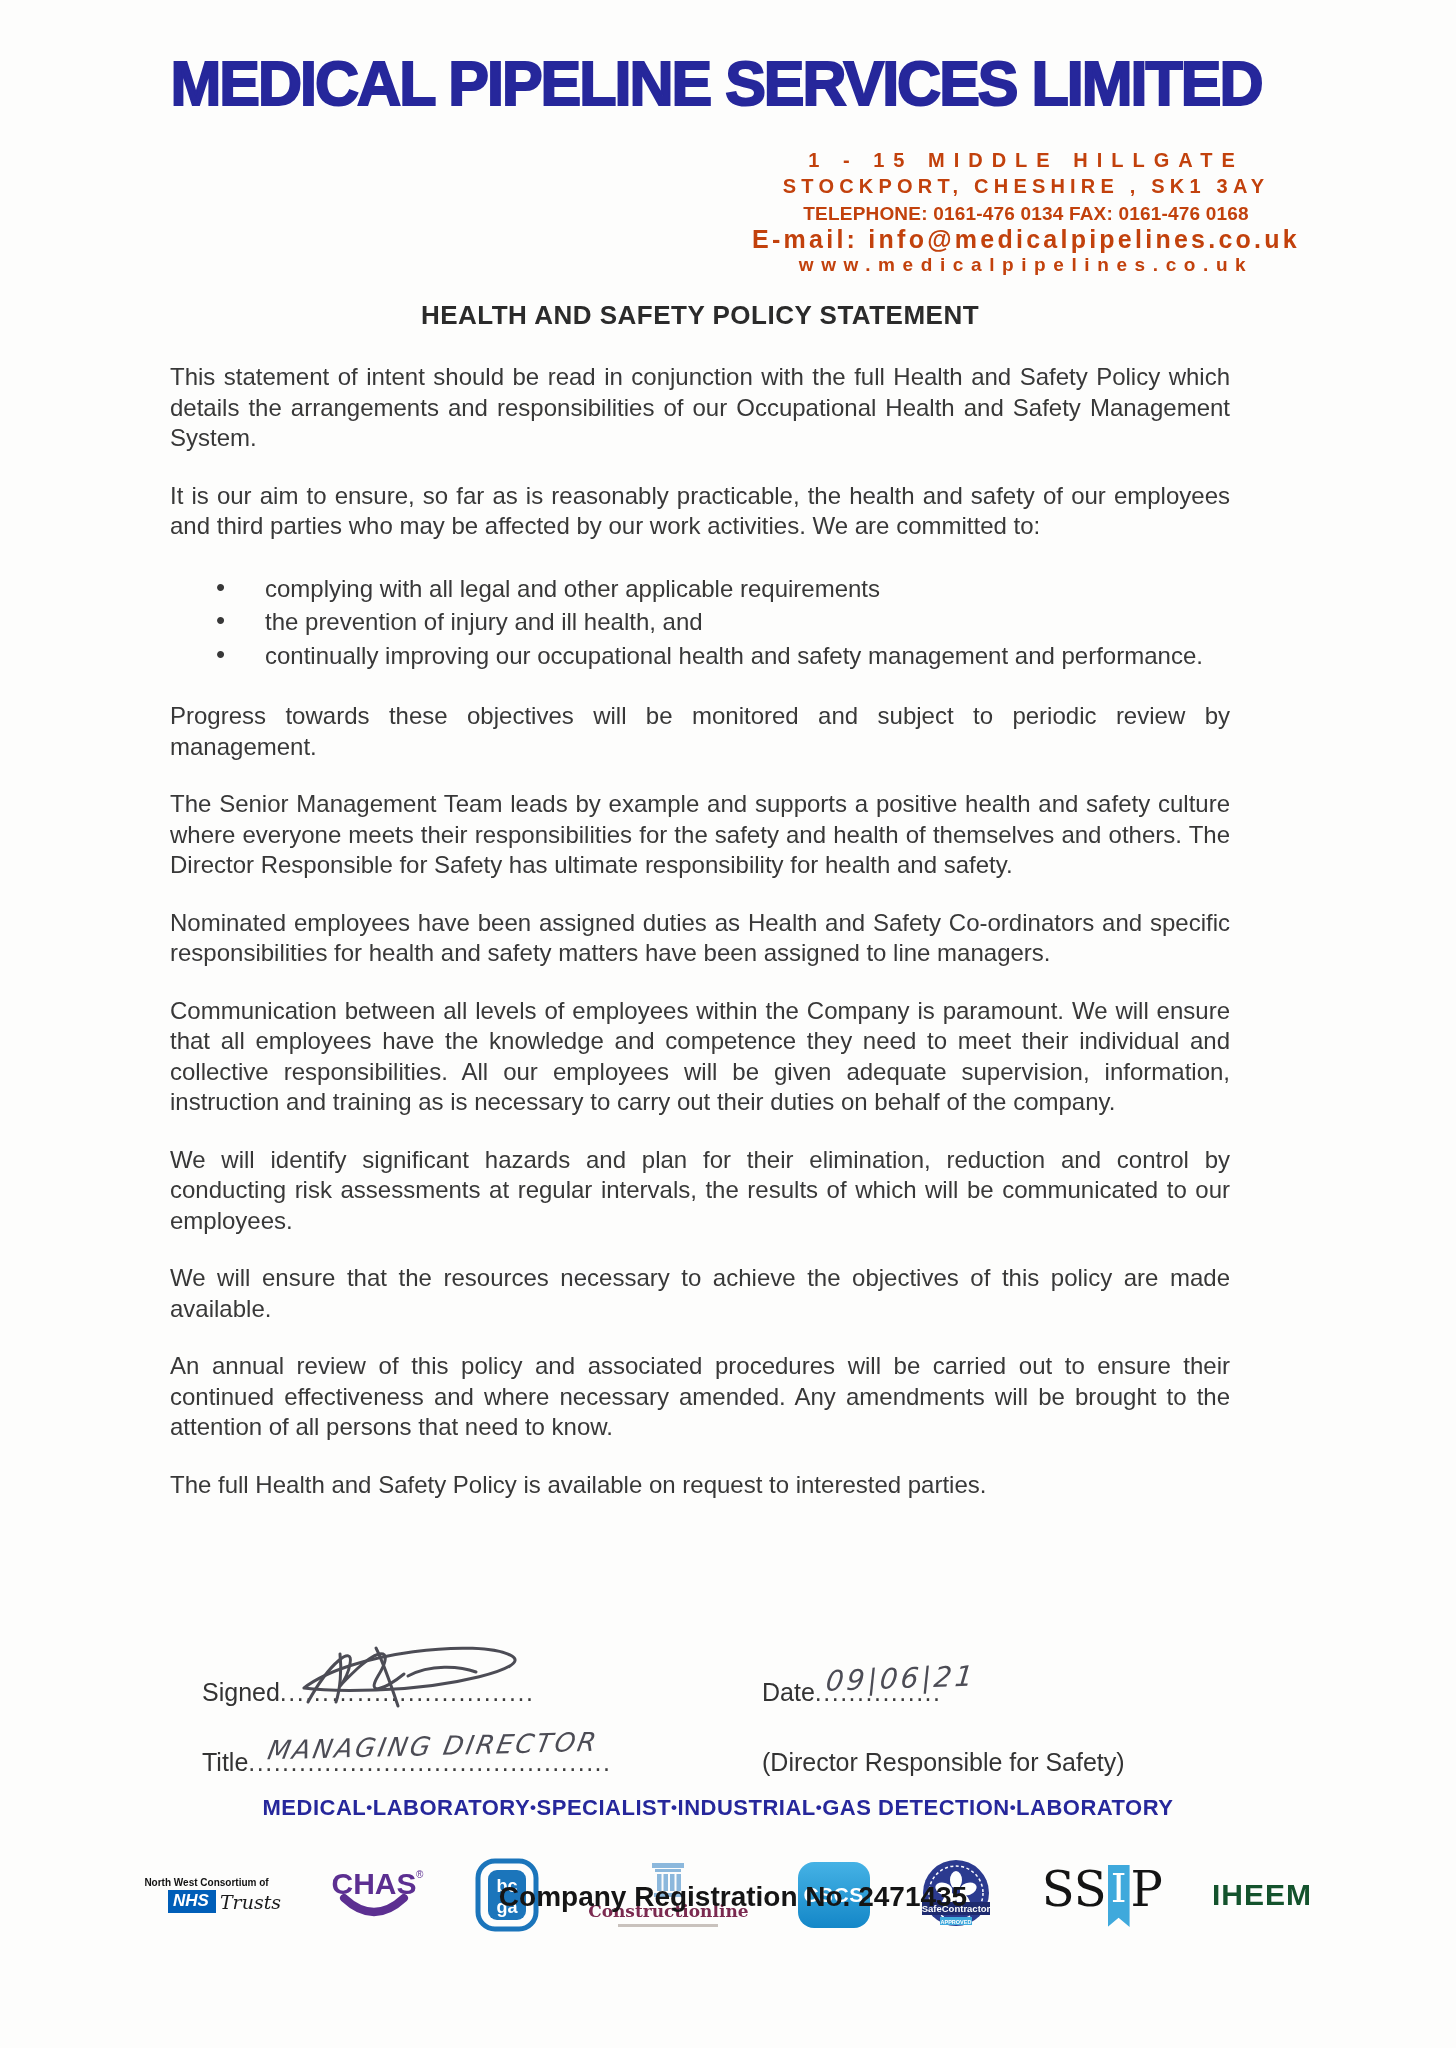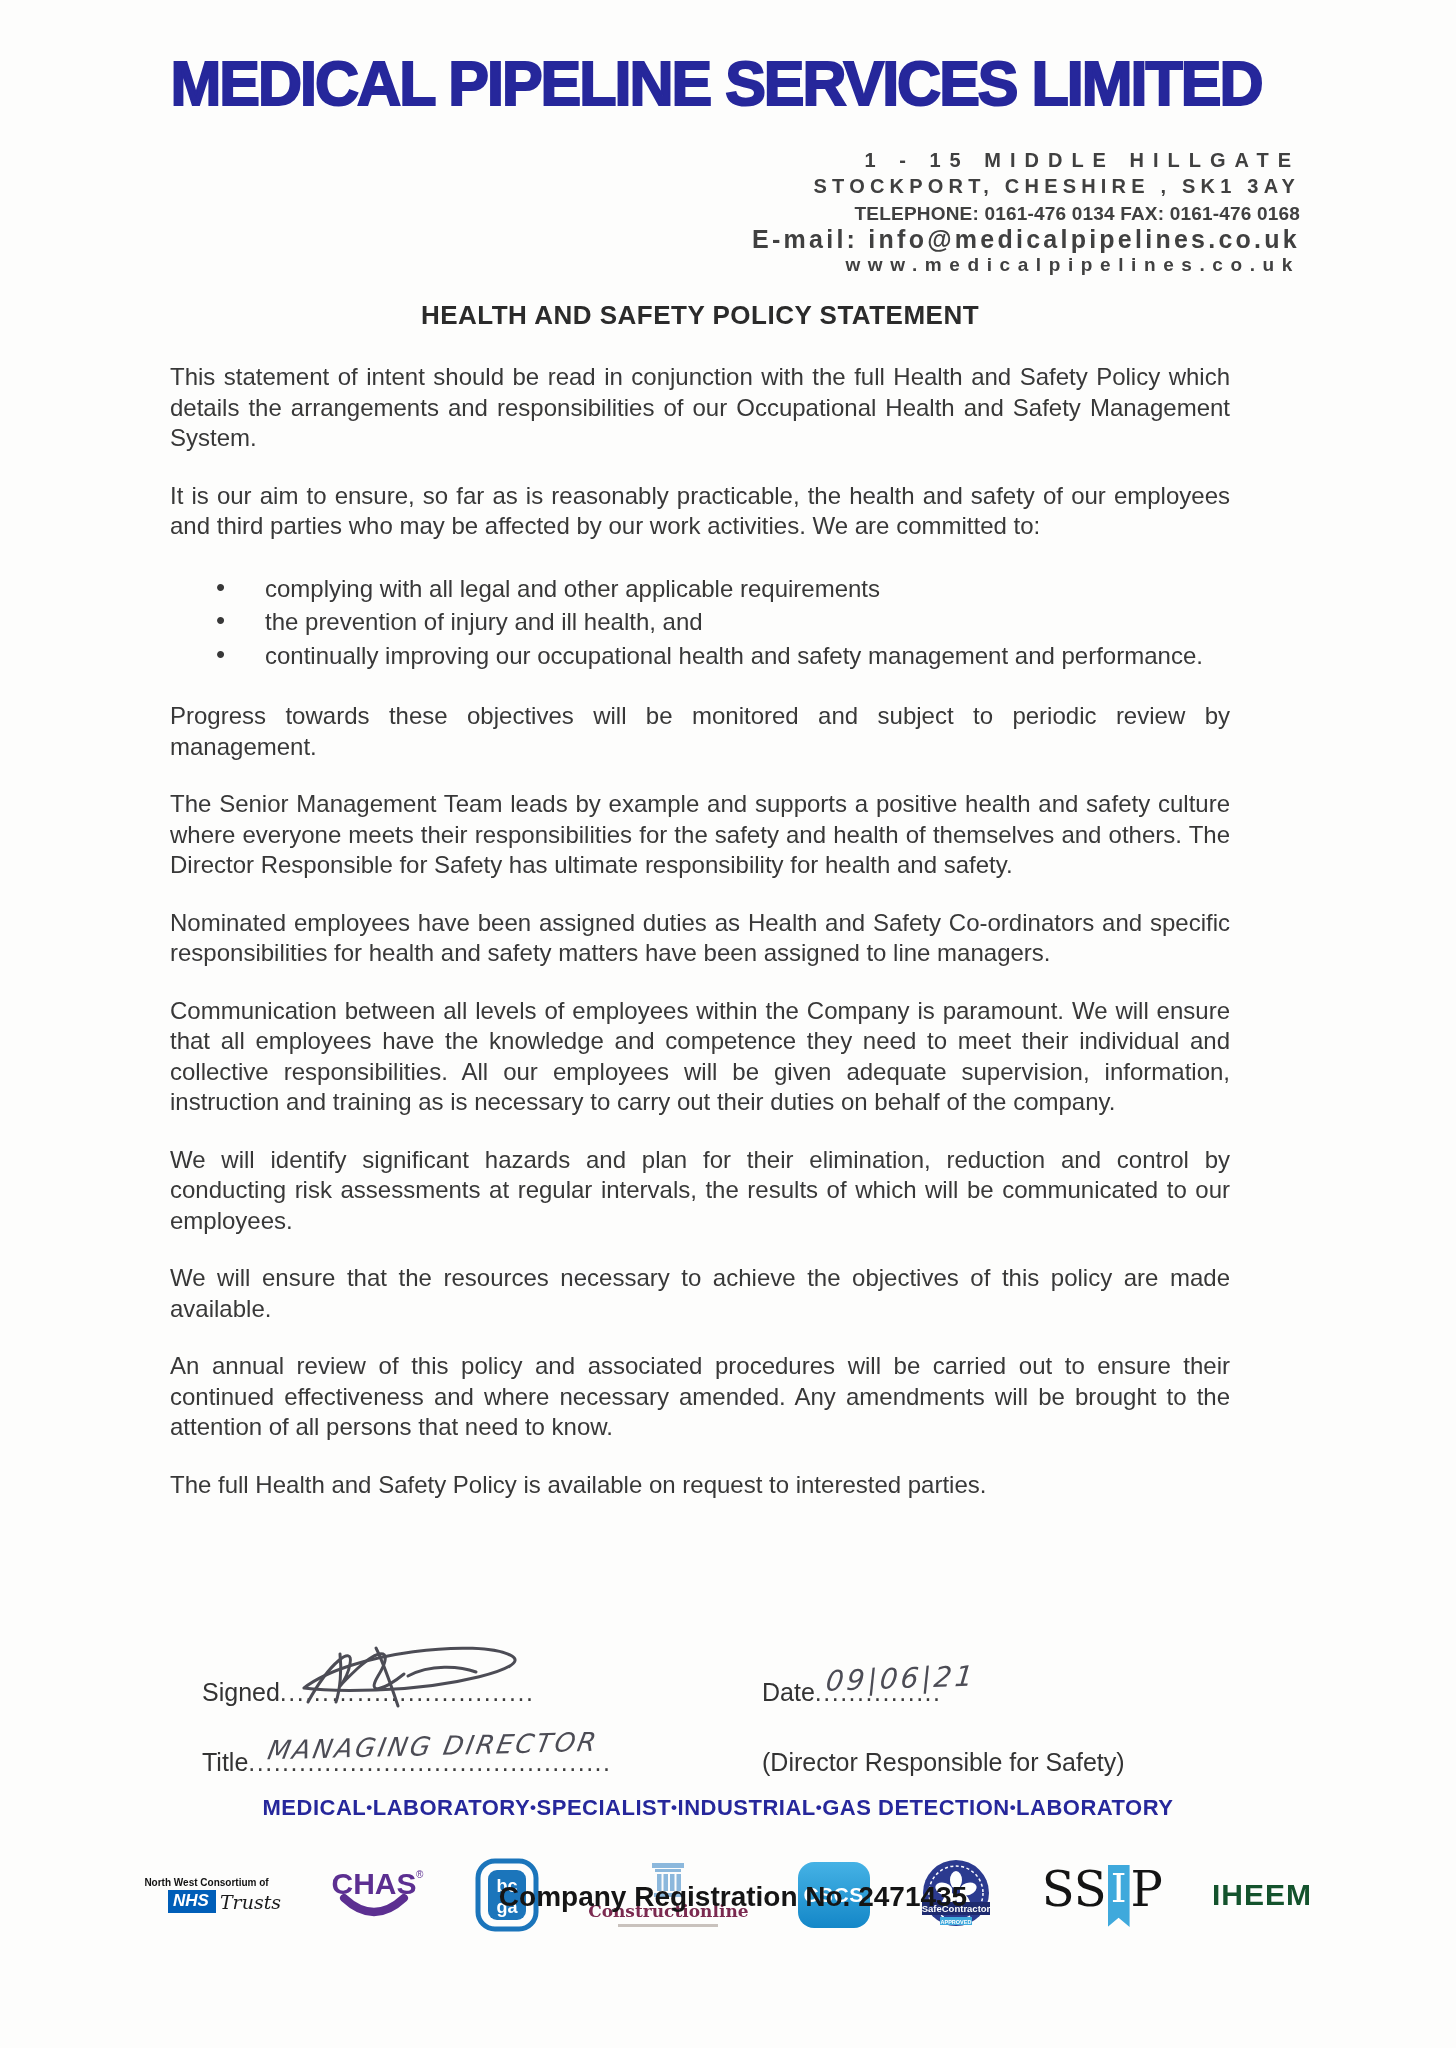--- a/index.html
+++ b/index.html
@@ -6,21 +6,21 @@
   body{background:#e8e8e8;font-family:"Liberation Sans",sans-serif;}
   .page{position:relative;width:1456px;height:2048px;background:#fdfdfc;overflow:hidden;color:#333;}
 
   
   .company-name{
     position:absolute;left:128px;top:48px;width:1176px;
     text-align:center;font-size:61px;font-weight:900;letter-spacing:-2px;
     color:#26279b;-webkit-text-stroke:2px #26279b;white-space:nowrap;
     transform:scaleY(1.04);
   }
-  .address-block{position:absolute;right:156px;top:148px;text-align:right;color:#404040;line-height:25.5px;}
+  .address-block{position:absolute;right:156px;top:148px;text-align:center;color:#c2410c;line-height:25.5px;}
   .addr-1{font-size:20px;font-weight:bold;letter-spacing:0.45em;}
   .addr-2{font-size:20px;font-weight:bold;letter-spacing:0.26em;}
   .addr-3{font-size:19px;font-weight:bold;letter-spacing:0.01em;margin-top:2px;}
   .addr-4{font-size:25px;font-weight:bold;letter-spacing:0.13em;}
   .addr-5{font-size:19px;font-weight:bold;letter-spacing:0.40em;}
 
   
   .doc-title{position:absolute;left:170px;top:300px;width:1060px;text-align:center;
     font-size:26px;font-weight:bold;color:#2b2b2b;letter-spacing:0.5px;}
   .content{position:absolute;left:170px;top:362px;width:1060px;

